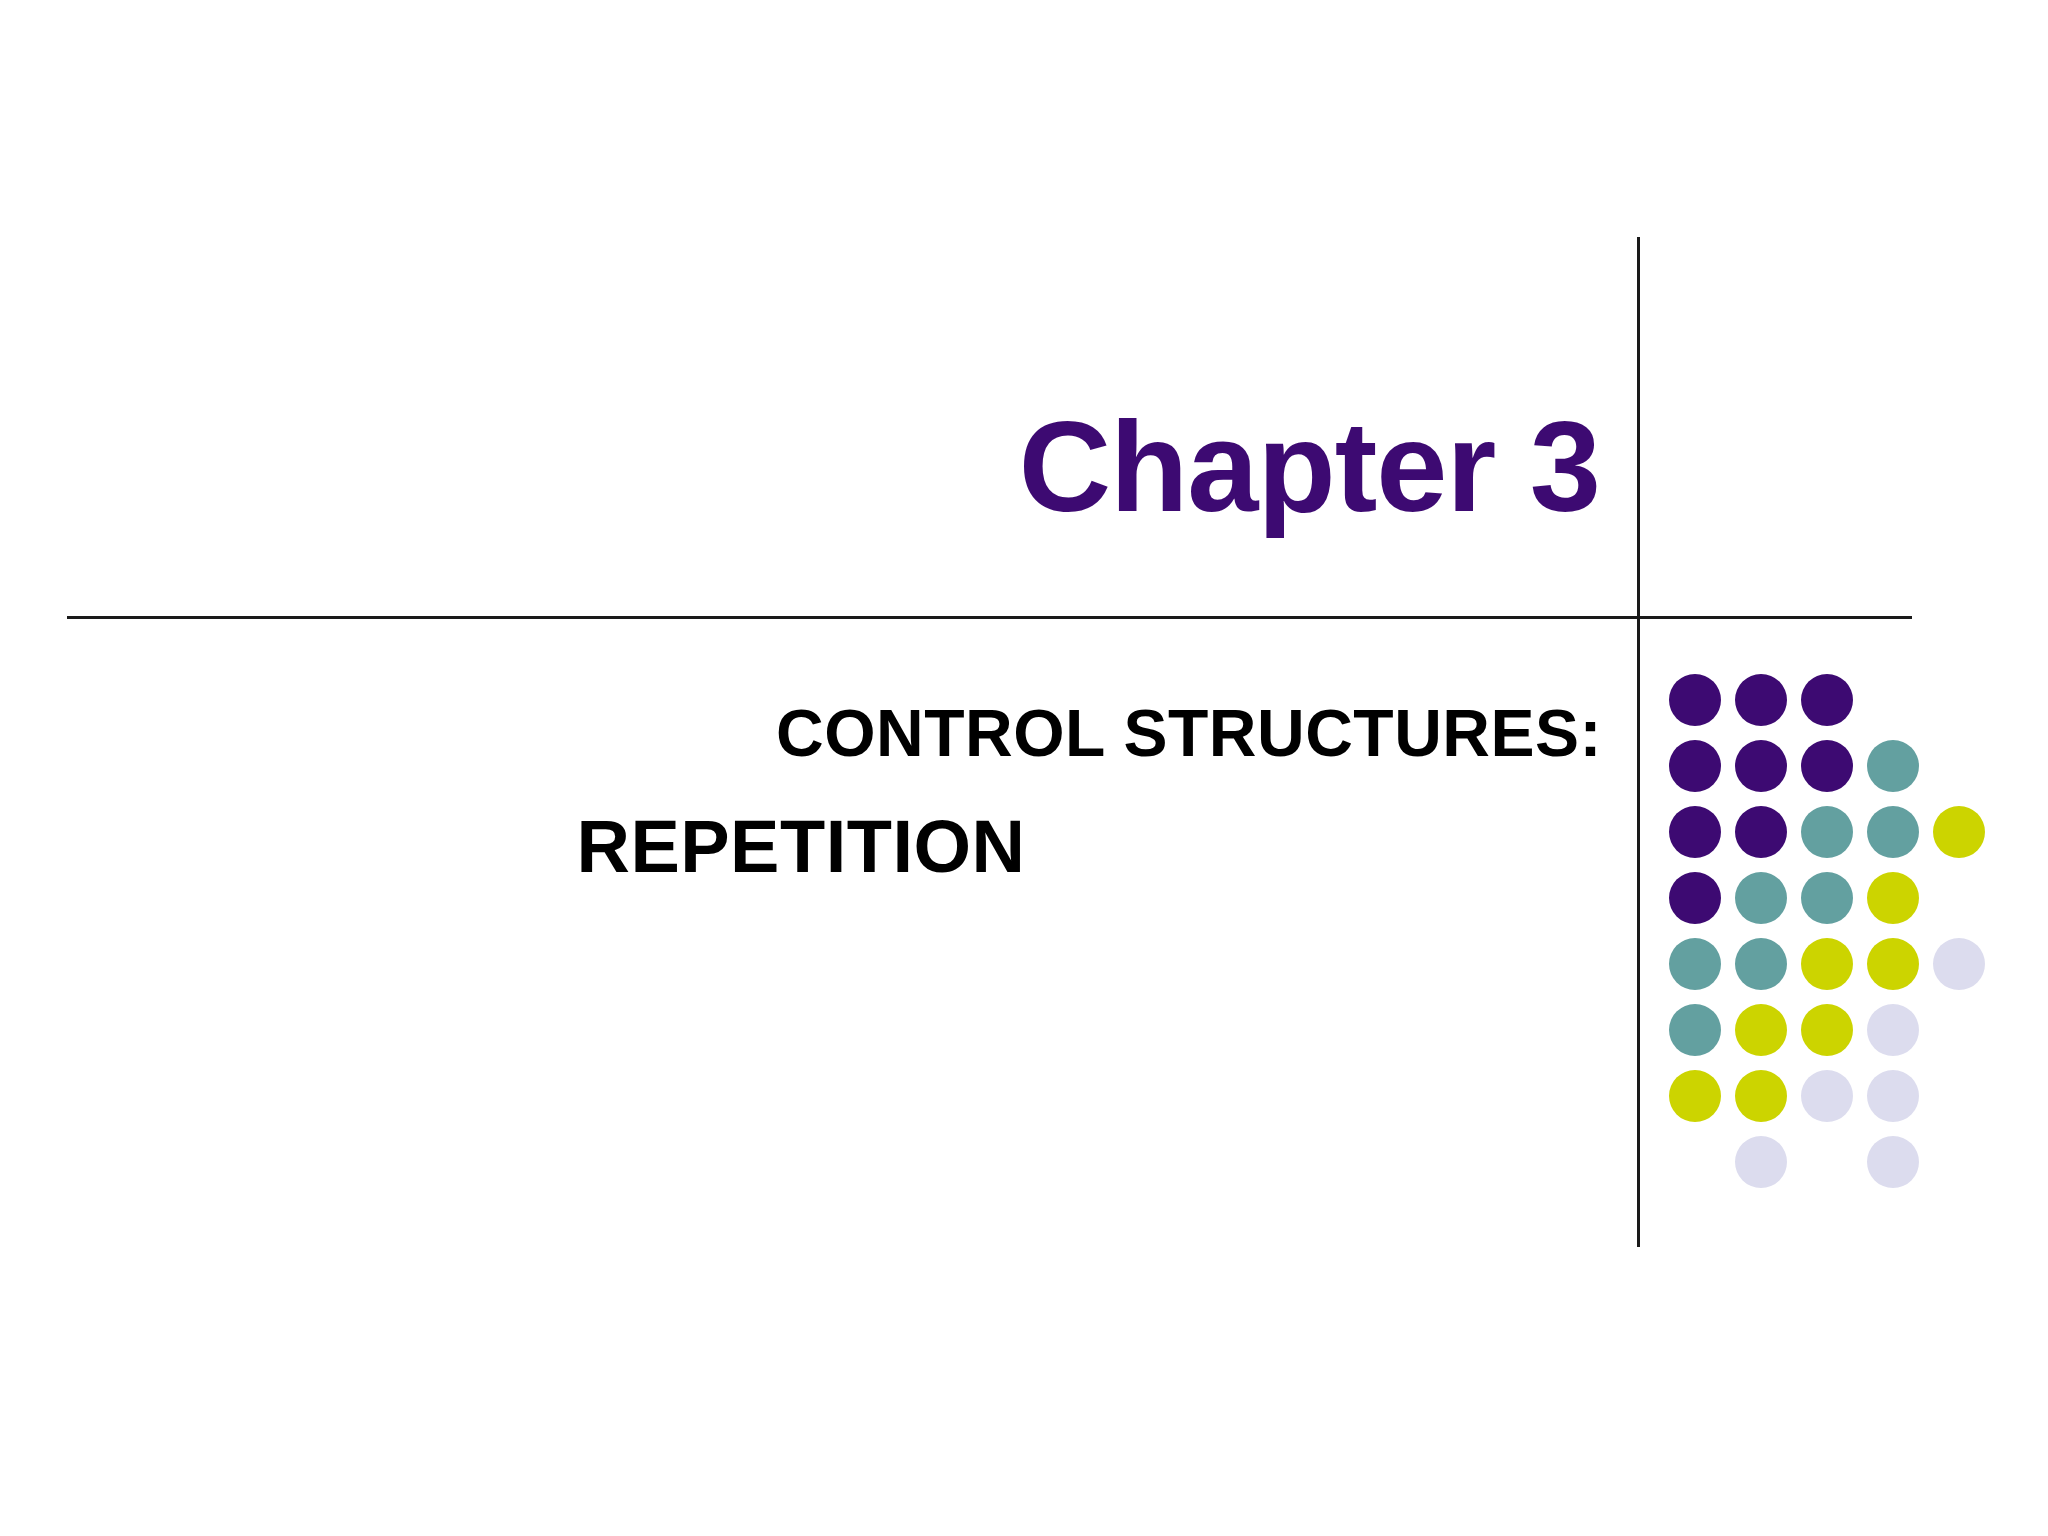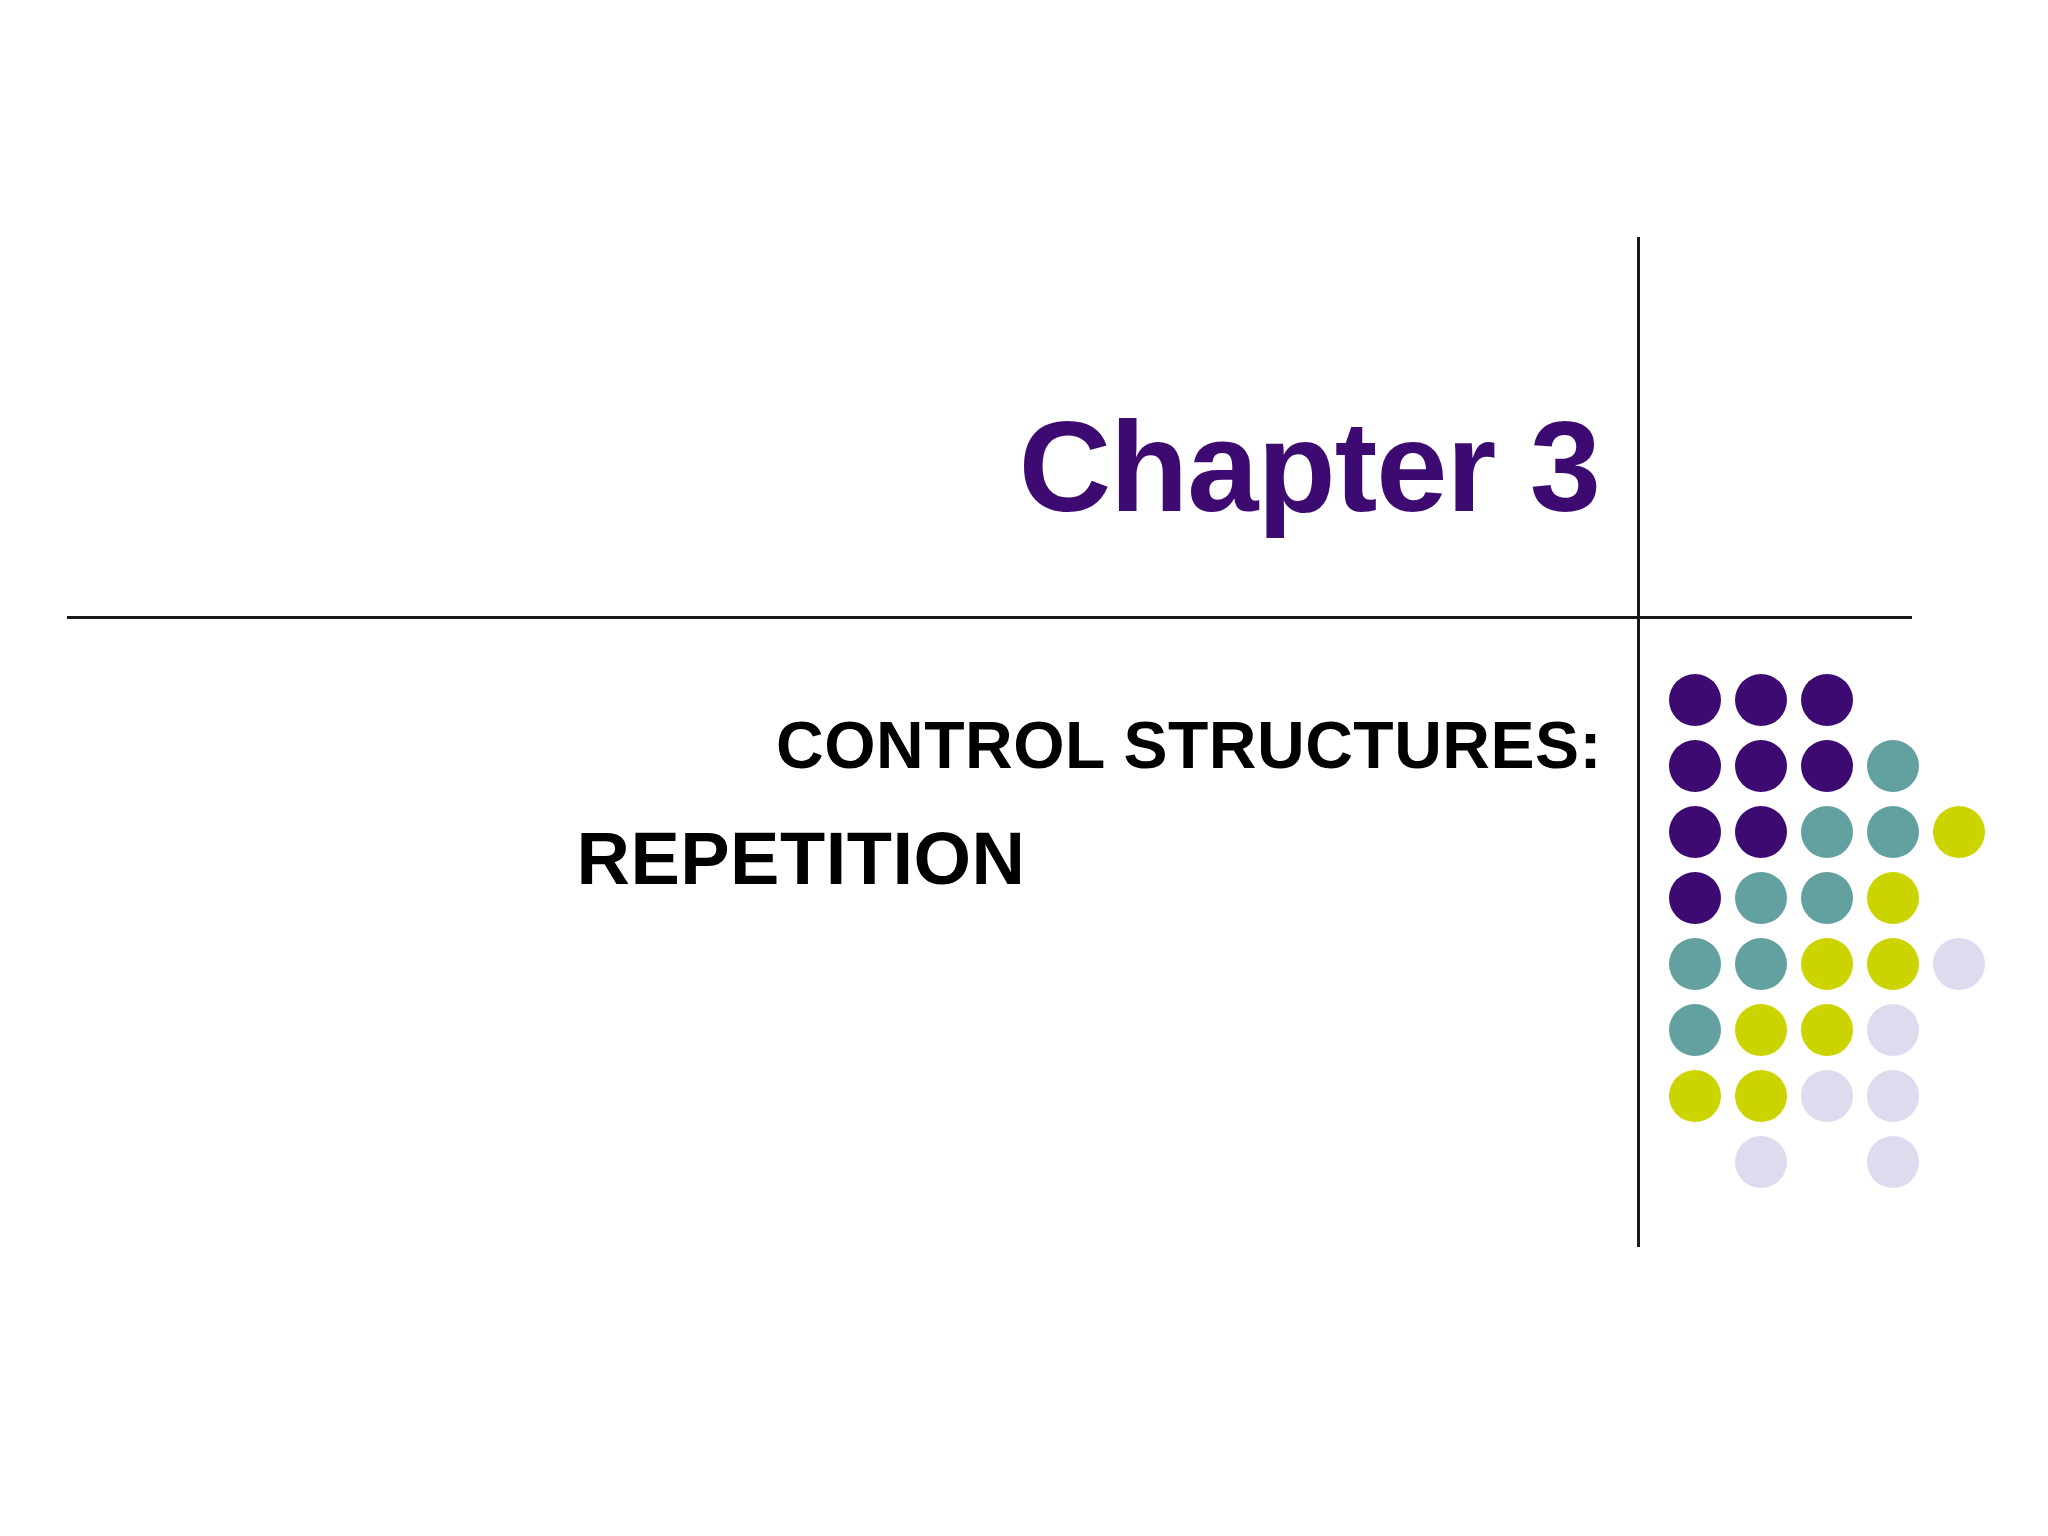--- a/index.html
+++ b/index.html
@@ -56,21 +56,20 @@
     white-space: nowrap;
   }
 
   
   .subtitle-block {
     position: absolute;
     left: 0px;
     top: 700px;
     width: 1602px;
     text-align: right;
-    margin-top: 12px;
   }
   .subtitle-line {
     display: block;
     font-family: "Liberation Sans", sans-serif;
     font-weight: bold;
     color: #000000;
     white-space: nowrap;
   }
   .subtitle-line.line-1 {
     font-size: 66px;

